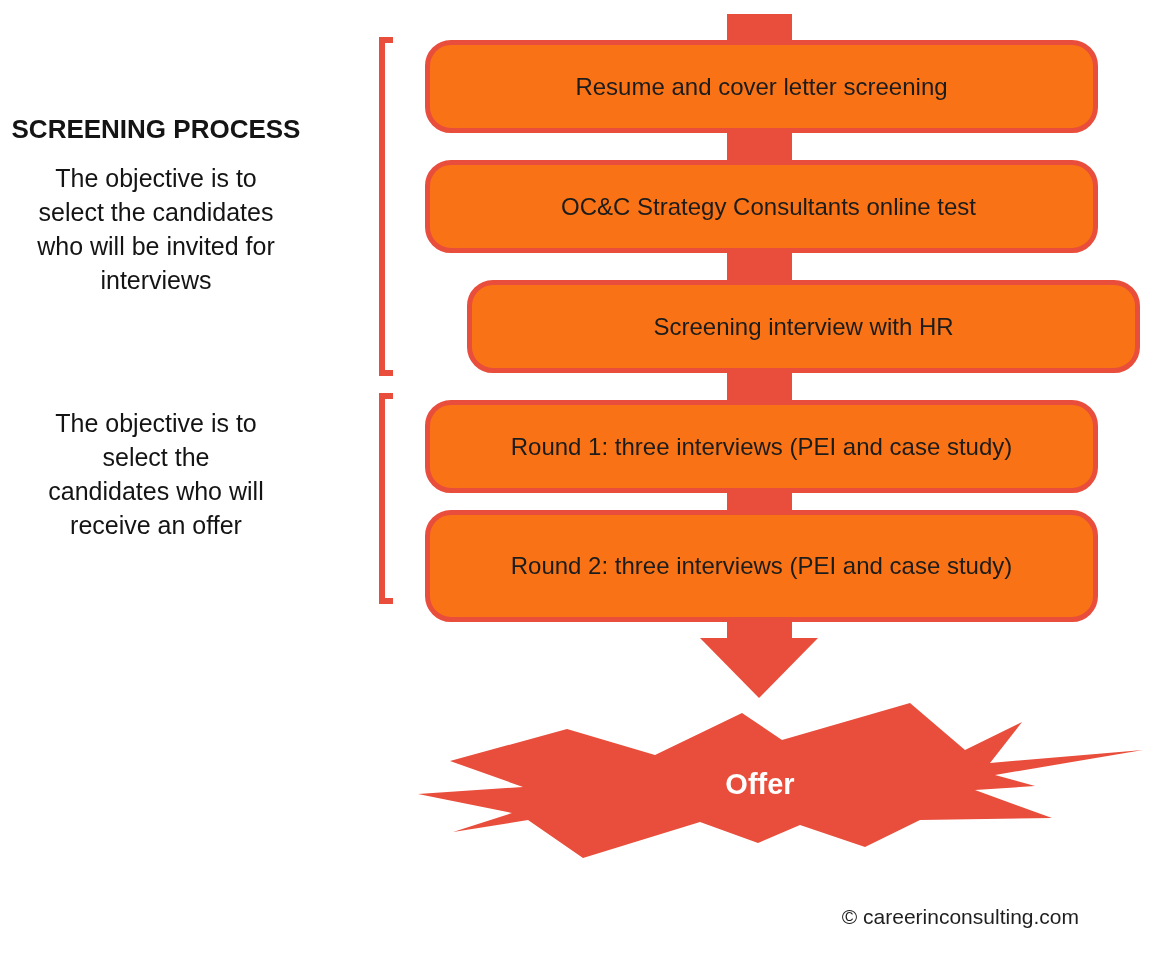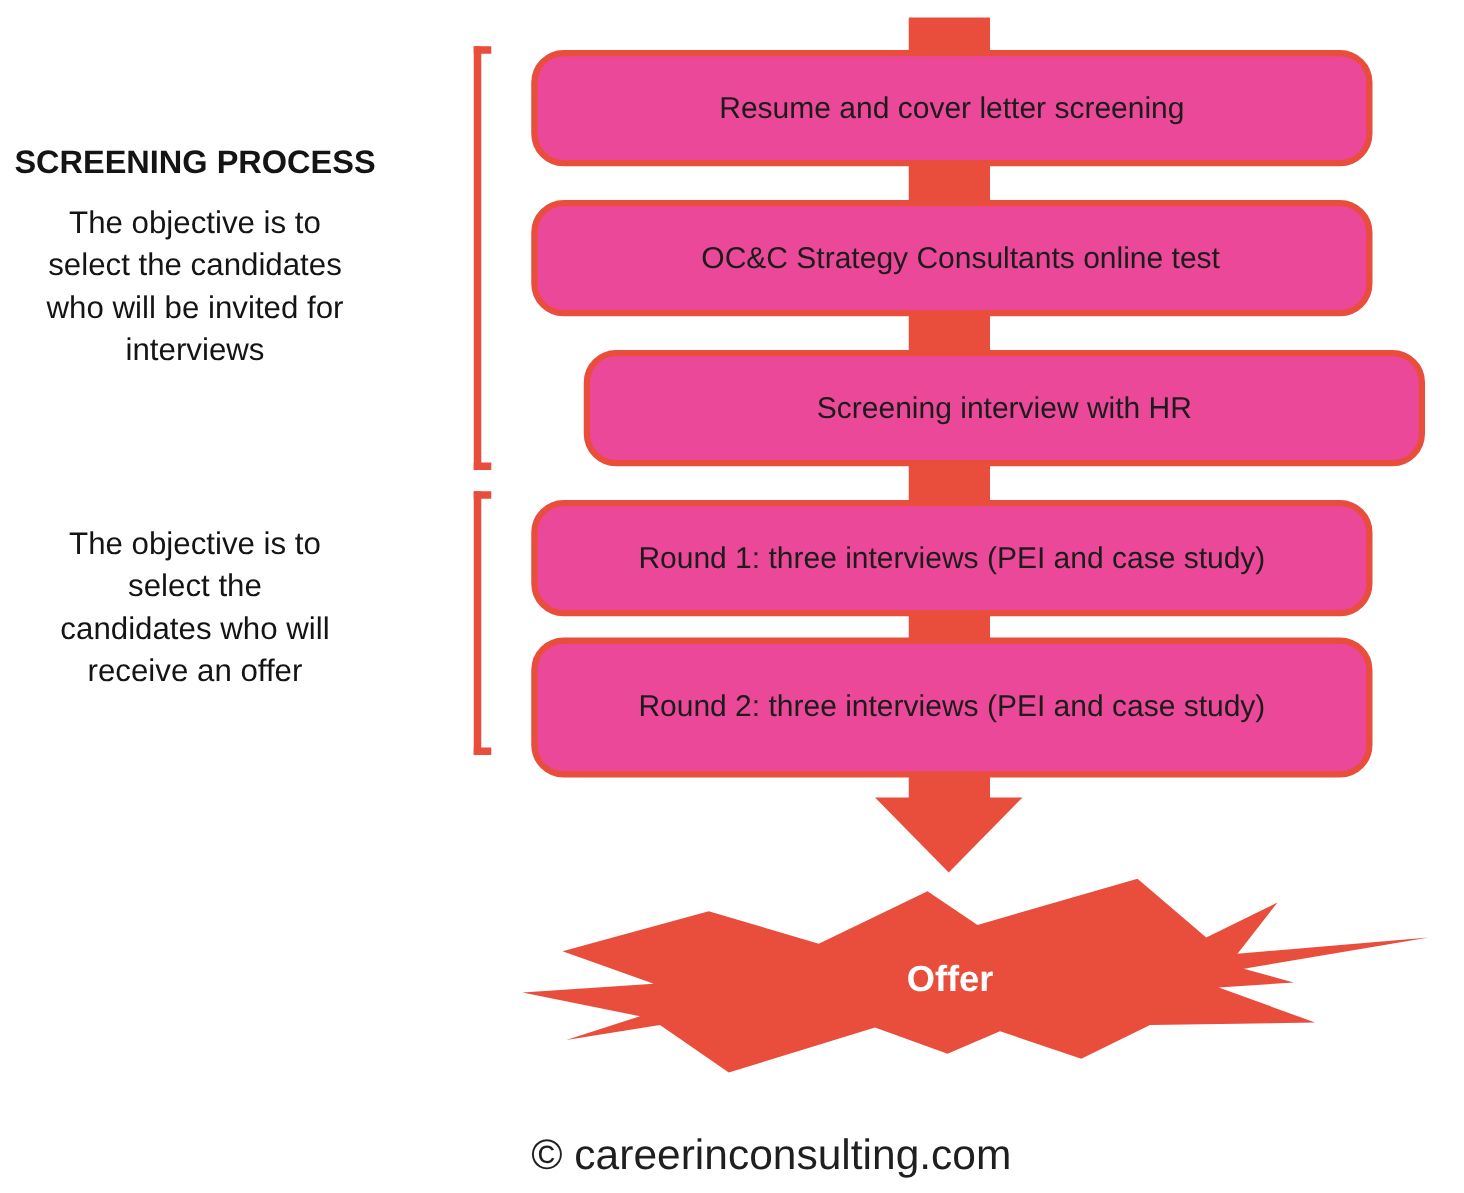--- a/index.html
+++ b/index.html
@@ -6,34 +6,34 @@
   .canvas {
     position:relative; width:1171px; height:954px; background:#ffffff;
     font-family:"Liberation Sans", sans-serif; color:#1a1a1a; overflow:hidden;
   }
 
   
   .side-block { position:absolute; left:6px; width:300px; text-align:center; }
   .side-block.first  { top:114px; }
   .side-block.second { top:406px; }
   .side-title { font-size:26px; font-weight:bold; margin:0 0 16px 0; color:#141414; }
-  .side-desc  { font-size:25px; line-height:34px; margin:12px; white-space:pre-line; color:#141414; }
+  .side-desc  { font-size:25px; line-height:34px; margin:0; white-space:pre-line; color:#141414; }
 
   
   .bracket {
     position:absolute; left:379px; width:14px; box-sizing:border-box;
     border:6px solid #E94D3B; border-right:none;
   }
   .bracket.screening { top:37px;  height:339px; }
   .bracket.selection { top:393px; height:211px; }
 
   
   .step-box {
     position:absolute; left:425px; width:673px; height:93px; box-sizing:border-box;
-    border:5px solid #E94D3B; border-radius:26px; background:#ec4899; z-index:2;
+    border:5px solid #E94D3B; border-radius:26px; background:#f97316; z-index:2;
     display:flex; align-items:center; justify-content:center;
     font-size:24px; color:#1c1c1c; text-align:center; padding:0 30px;
   }
   .step-1 { top:40px; }
   .step-2 { top:160px;padding-left:44px; }
   .step-3 { top:280px;margin-left:42px; }
   .step-4 { top:400px; }
   .step-5 { top:510px; height:112px; }
 
   
@@ -54,22 +54,22 @@
 
   
   .starburst-svg { position:absolute; left:400px; top:690px; width:760px; height:180px; z-index:2; }
   .offer-label {
     position:absolute; left:660px; top:768px; width:200px; z-index:3;
     text-align:center; font-size:29px; line-height:32px; font-weight:bold; color:#ffffff;
   }
 
   
   .footer {
-    position:absolute; left:425px; top:905px; width:673px;
-    text-align:left; font-size:34px; color:#1f1f1f;
+    position:absolute; left:406px; top:905px; width:673px;
+    text-align:right; font-size:21px; color:#1f1f1f;
   }
 </style>
 </head>
 <body>
 
 <div class="canvas">
 
   <section class="side-block first">
     <h2 class="side-title">SCREENING PROCESS</h2>
     <p class="side-desc">The objective is to

